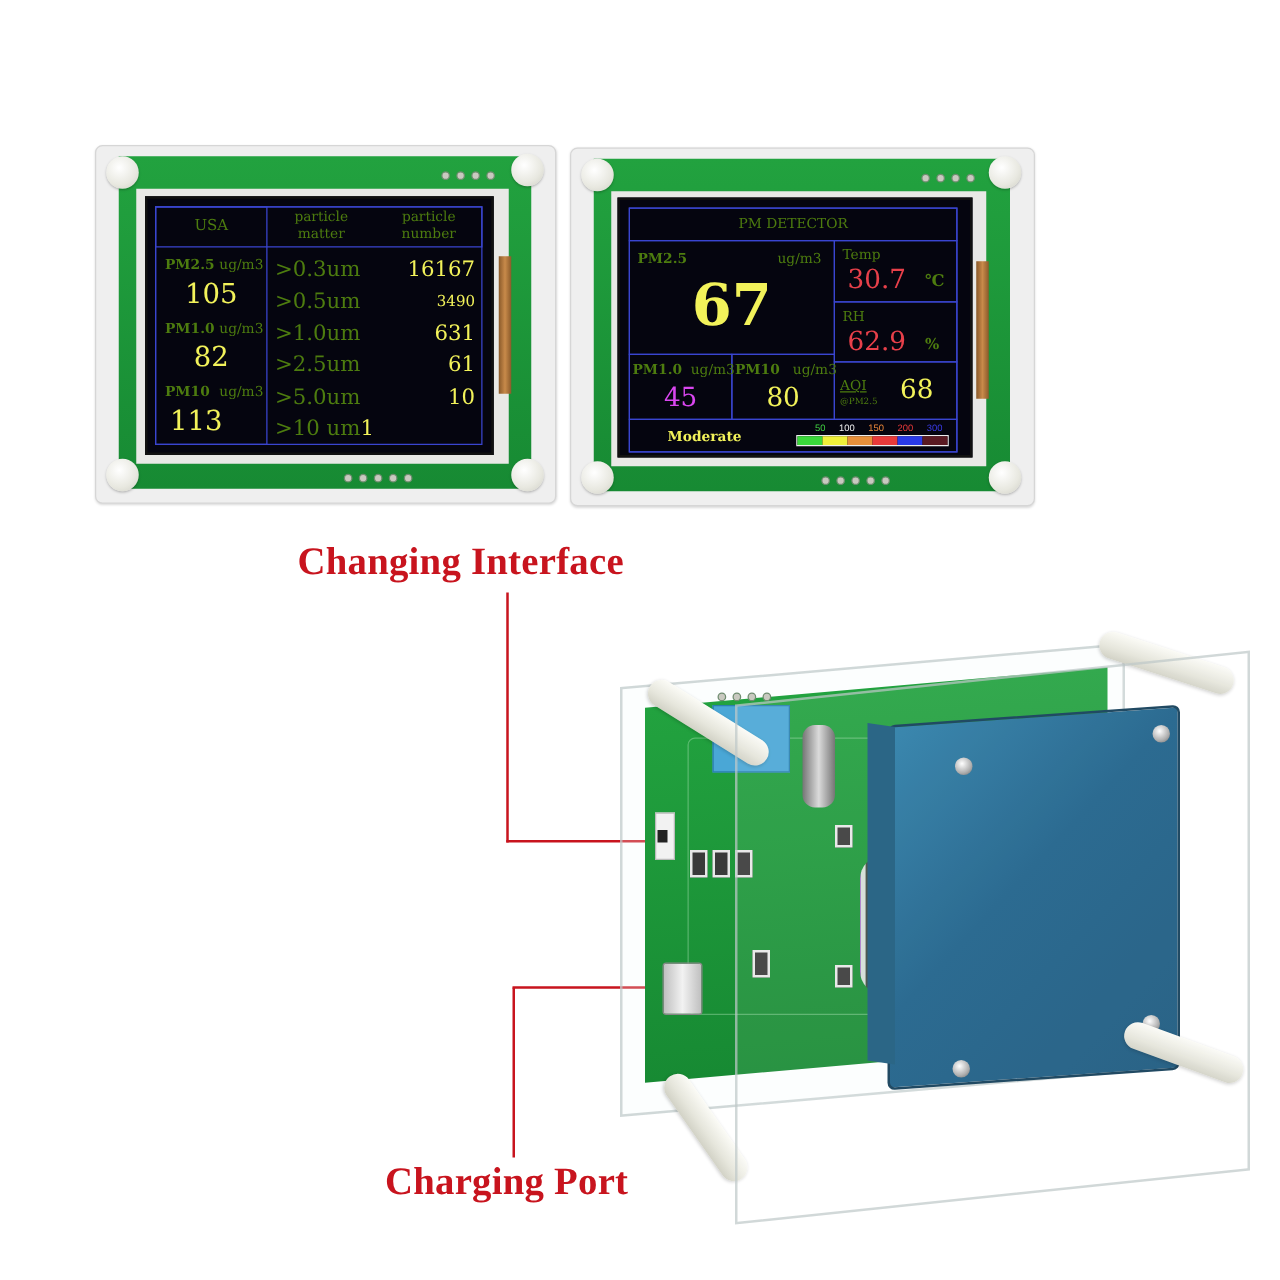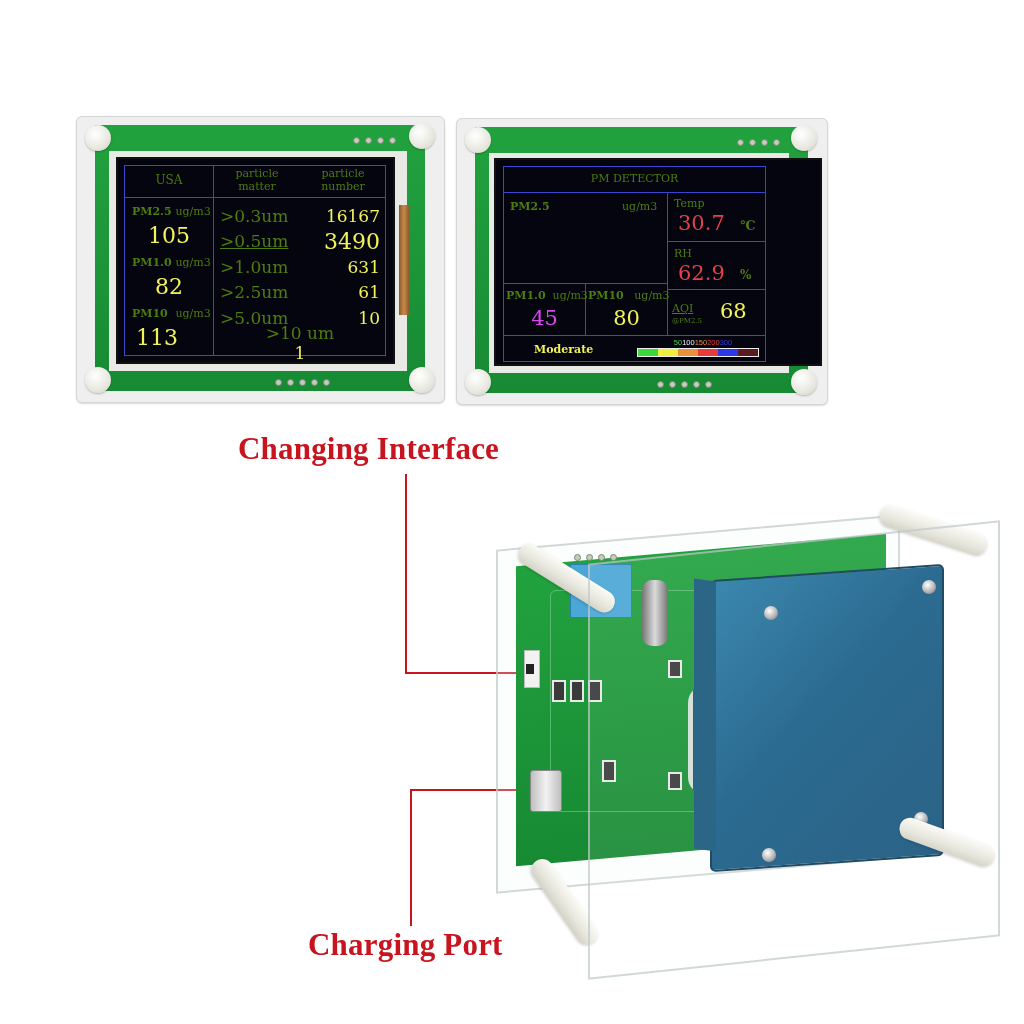--- a/index.html
+++ b/index.html
@@ -79,36 +79,36 @@
   <div class="abs mono y" style="left:6px;top:115px;width:90px;text-align:center;font-size:22px;">82</div>
   <div class="abs mono w" style="left:14px;top:148px;font-size:11px;font-weight:bold;"><span>PM10</span>&nbsp;&nbsp;<span style="font-weight:normal;">ug/m3</span></div>
   <div class="abs mono y" style="left:6px;top:166px;width:66px;text-align:center;font-size:22px;">113</div>
 
   <div class="abs" style="left:102px;top:44px;width:160px;">
     <div style="display:flex;justify-content:space-between;height:25.5px;align-items:center;">
         <span class="mono w" style="font-size:17px;">&gt;0.3um</span>
         <span class="mono y" style="font-size:17px;">16167</span>
       </div>
     <div style="display:flex;justify-content:space-between;height:25.5px;align-items:center;">
-        <span class="mono w" style="font-size:17px;text-decoration:underline;">&gt;0.5um</span>
-        <span class="mono y" style="font-size:22px;">3490</span>
+        <span class="mono w" style="font-size:17px;">&gt;0.5um</span>
+        <span class="mono y" style="font-size:12px;">3490</span>
       </div>
     <div style="display:flex;justify-content:space-between;height:25.5px;align-items:center;">
         <span class="mono w" style="font-size:17px;">&gt;1.0um</span>
         <span class="mono y" style="font-size:17px;">631</span>
       </div>
     <div style="display:flex;justify-content:space-between;height:25.5px;align-items:center;">
         <span class="mono w" style="font-size:17px;">&gt;2.5um</span>
         <span class="mono y" style="font-size:17px;">61</span>
       </div>
     <div style="display:flex;justify-content:space-between;height:25.5px;align-items:center;">
         <span class="mono w" style="font-size:17px;">&gt;5.0um</span>
         <span class="mono y" style="font-size:17px;">10</span>
       </div>
-    <div style="display:flex;justify-content:center;height:25.5px;align-items:center;flex-direction:column;">
+    <div style="display:flex;justify-content:flex-start;height:25.5px;align-items:center;">
         <span class="mono w" style="font-size:17px;">&gt;10 um</span>
         <span class="mono y" style="font-size:17px;">1</span>
       </div>
   </div>
 </div>
 
 <div class="frame" style="left:456px;top:118px;width:370px;height:285px;">
   <div class="pcb" style="left:18px;top:8px;width:333px;height:266px;"></div>
   <div class="standoff" style="left:8px;top:8px;"></div>
   <div class="standoff" style="left:334px;top:6px;"></div>
@@ -124,57 +124,58 @@
       <div class="pin"></div>
       <div class="pin"></div>
       <div class="pin"></div>
       <div class="pin"></div>
       <div class="pin"></div>
     </div>
   <div class="bezel" style="left:32px;top:34px;width:300px;height:220px;"></div>
   <div class="flexcable" style="left:324px;top:90px;width:10px;height:110px;"></div>
 </div>
 
-<div class="lcd" style="left:494px;top:158px;width:280px;height:204px;padding-left:44px;">
+<div class="lcd" style="left:494px;top:158px;width:280px;height:204px;">
 
   <div class="cell" style="left:7px;top:6px;width:263px;height:196px;"></div>
   <div class="cell" style="left:7px;top:6px;width:263px;height:27px;"></div>
   <div class="cell" style="left:7px;top:32px;width:165px;height:92px;"></div>
   <div class="cell" style="left:7px;top:123px;width:83px;height:53px;"></div>
   <div class="cell" style="left:89px;top:123px;width:83px;height:53px;"></div>
   <div class="cell" style="left:171px;top:32px;width:99px;height:50px;"></div>
   <div class="cell" style="left:171px;top:81px;width:99px;height:49px;"></div>
   <div class="cell" style="left:171px;top:129px;width:99px;height:47px;"></div>
   <div class="cell" style="left:7px;top:175px;width:263px;height:27px;"></div>
 
   <div class="abs mono w" style="left:7px;top:12px;width:263px;text-align:center;font-size:11px;">PM DETECTOR</div>
 
   <div class="abs mono w" style="left:14px;top:40px;font-size:11px;font-weight:bold;">PM2.5</div>
   <div class="abs mono w" style="left:126px;top:40px;font-size:11px;">ug/m3</div>
+  <div class="abs mono y" style="left:7px;top:58px;width:165px;text-align:center;font-size:46px;font-weight:bold;line-height:52px;">67</div>
 
   <div class="abs mono w" style="left:10px;top:129px;font-size:11px;white-space:nowrap;"><span style="font-weight:bold;">PM1.0</span>&nbsp;&nbsp;<span>ug/m3</span></div>
   <div class="abs mono g" style="left:7px;top:146px;width:83px;text-align:center;font-size:21px;">45</div>
 
   <div class="abs mono w" style="left:92px;top:129px;font-size:11px;white-space:nowrap;"><span style="font-weight:bold;">PM10</span>&nbsp;&nbsp;&nbsp;<span>ug/m3</span></div>
   <div class="abs mono y" style="left:89px;top:146px;width:83px;text-align:center;font-size:21px;">80</div>
 
   <div class="abs mono w" style="left:178px;top:37px;font-size:11px;">Temp</div>
   <div class="abs mono r" style="left:182px;top:51px;font-size:21px;">30.7</div>
   <div class="abs mono w" style="left:244px;top:58px;font-size:13px;font-weight:bold;">℃</div>
 
   <div class="abs mono w" style="left:178px;top:87px;font-size:11px;">RH</div>
   <div class="abs mono r" style="left:182px;top:101px;font-size:21px;">62.9</div>
   <div class="abs mono w" style="left:244px;top:108px;font-size:12px;font-weight:bold;">%</div>
 
   <div class="abs mono w" style="left:176px;top:142px;font-size:11px;text-decoration:underline;">AQI</div>
   <div class="abs mono w" style="left:176px;top:157px;font-size:7px;">@PM2.5</div>
   <div class="abs mono y" style="left:224px;top:139px;font-size:21px;">68</div>
 
   <div class="abs mono y" style="left:38px;top:183px;font-size:11px;font-weight:bold;">Moderate</div>
-  <div class="abs" style="left:150px;top:178px;width:122px;display:flex;justify-content:center;font-family:'Liberation Sans',sans-serif;font-size:7.5px;">
+  <div class="abs" style="left:150px;top:178px;width:122px;display:flex;justify-content:space-between;font-family:'Liberation Sans',sans-serif;font-size:7.5px;">
     <span style="color:#40d040;padding-left:6px;">50</span>
     <span style="color:#f0f0f0;">100</span>
     <span style="color:#f08a3a;">150</span>
     <span style="color:#e83a3a;">200</span>
     <span style="color:#3a3ae8;padding-right:14px;">300</span>
   </div>
   <div class="abs" style="left:141px;top:188px;width:120px;height:7px;display:flex;border:1px solid #eee;">
     <div style="flex:1;background:#3ad83a;"></div>
     <div style="flex:1;background:#f0f03a;"></div>
     <div style="flex:1;background:#e8903a;"></div>

